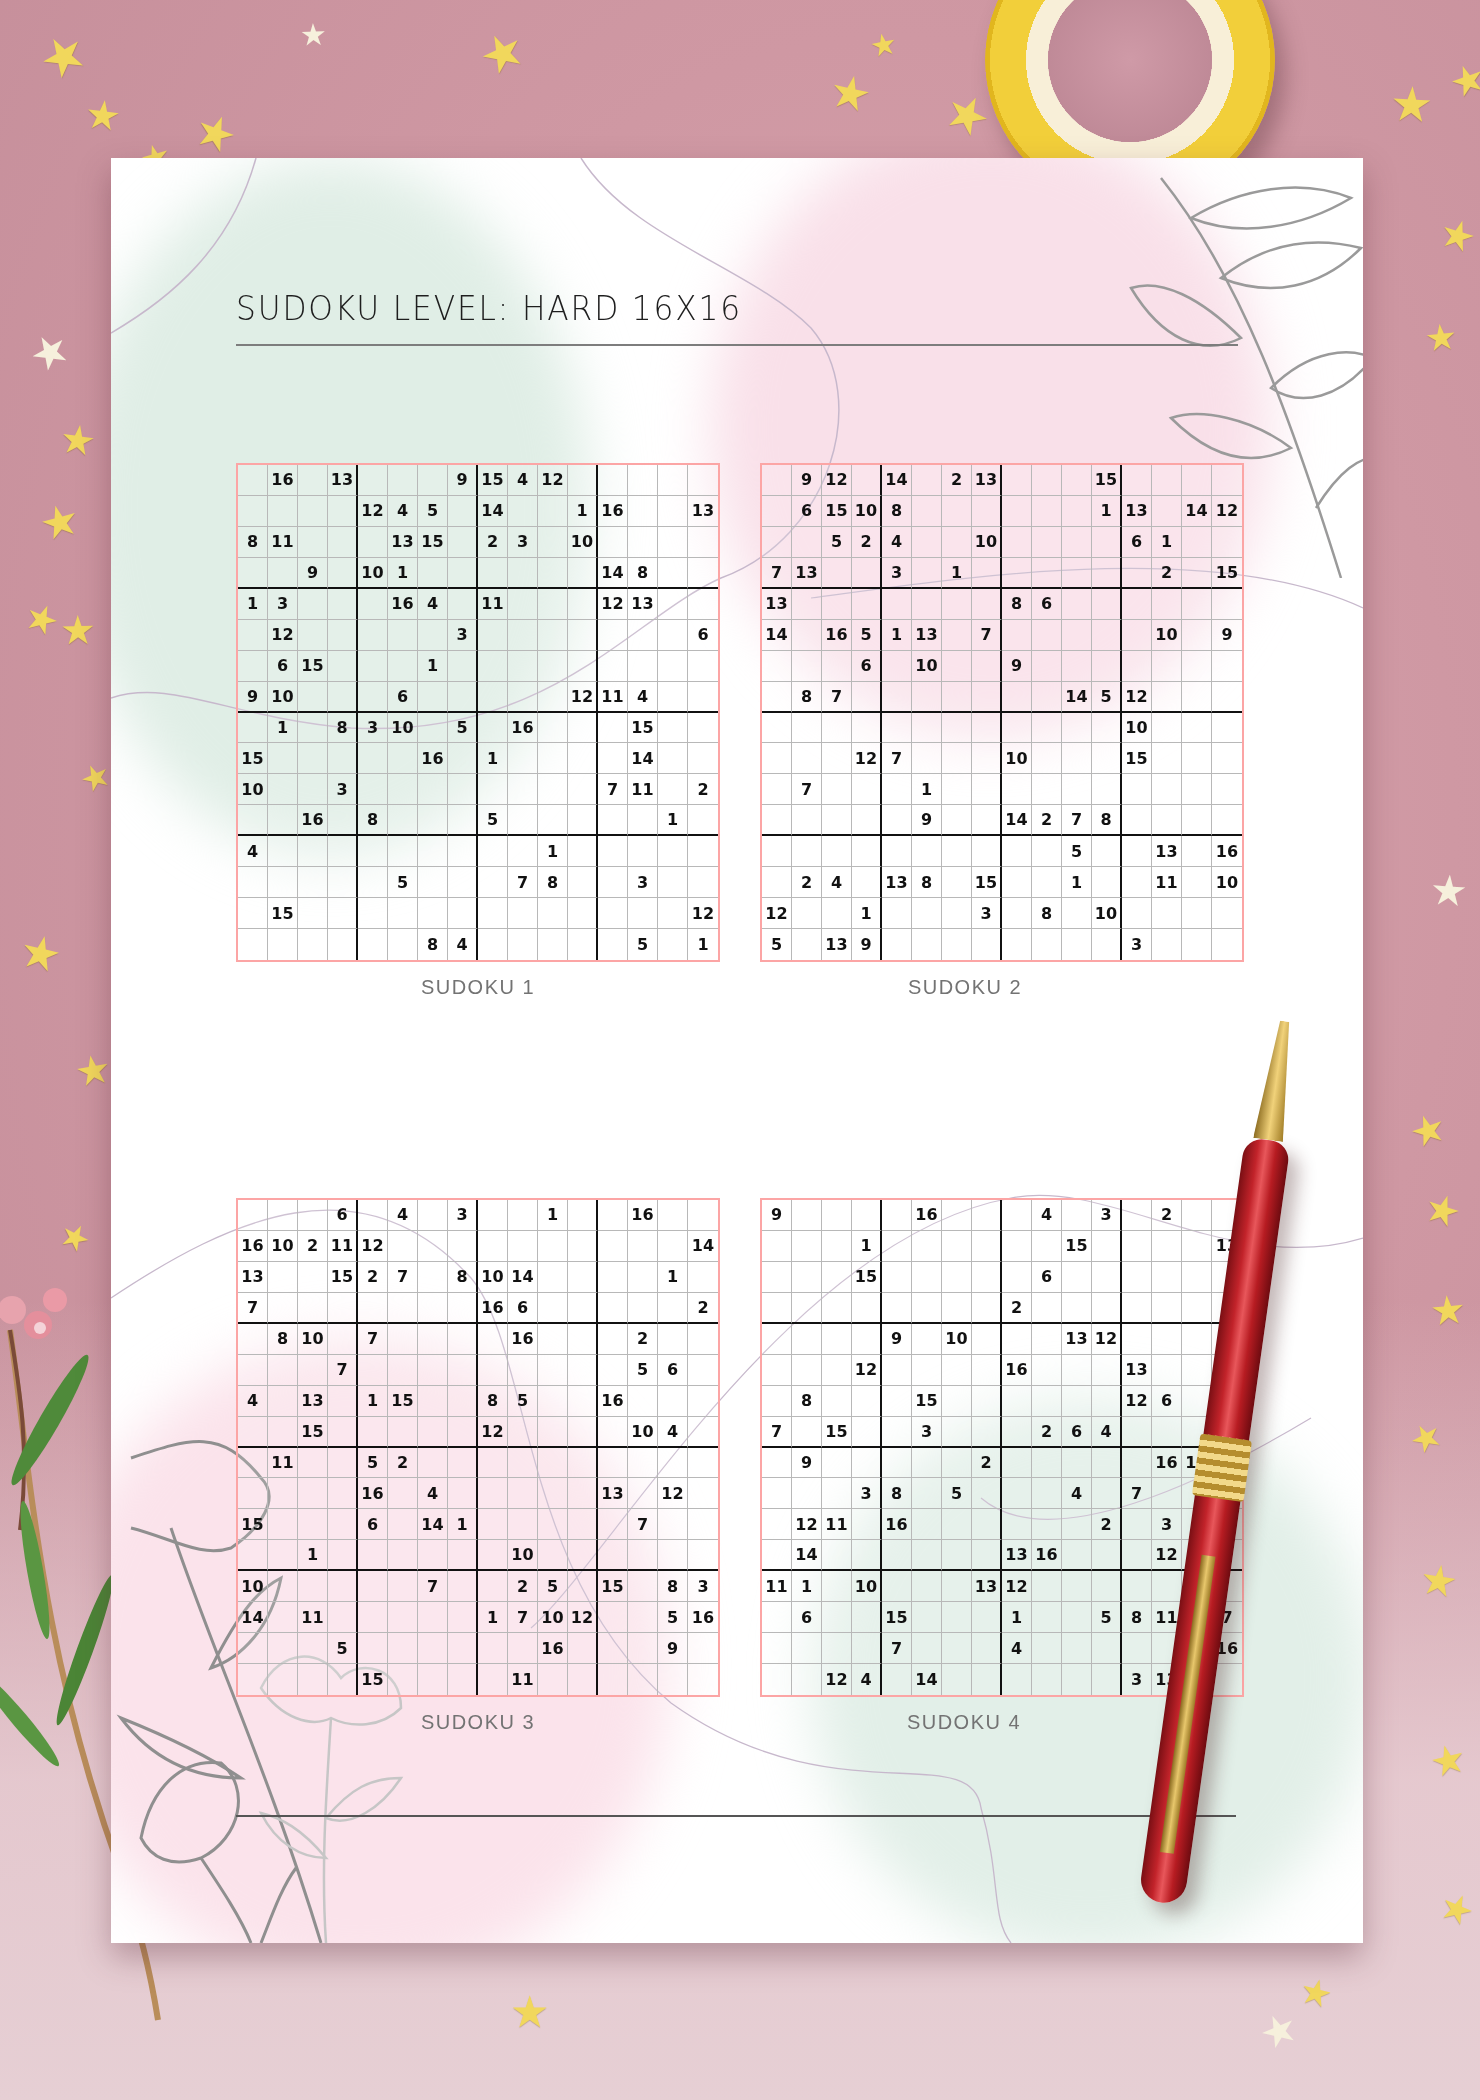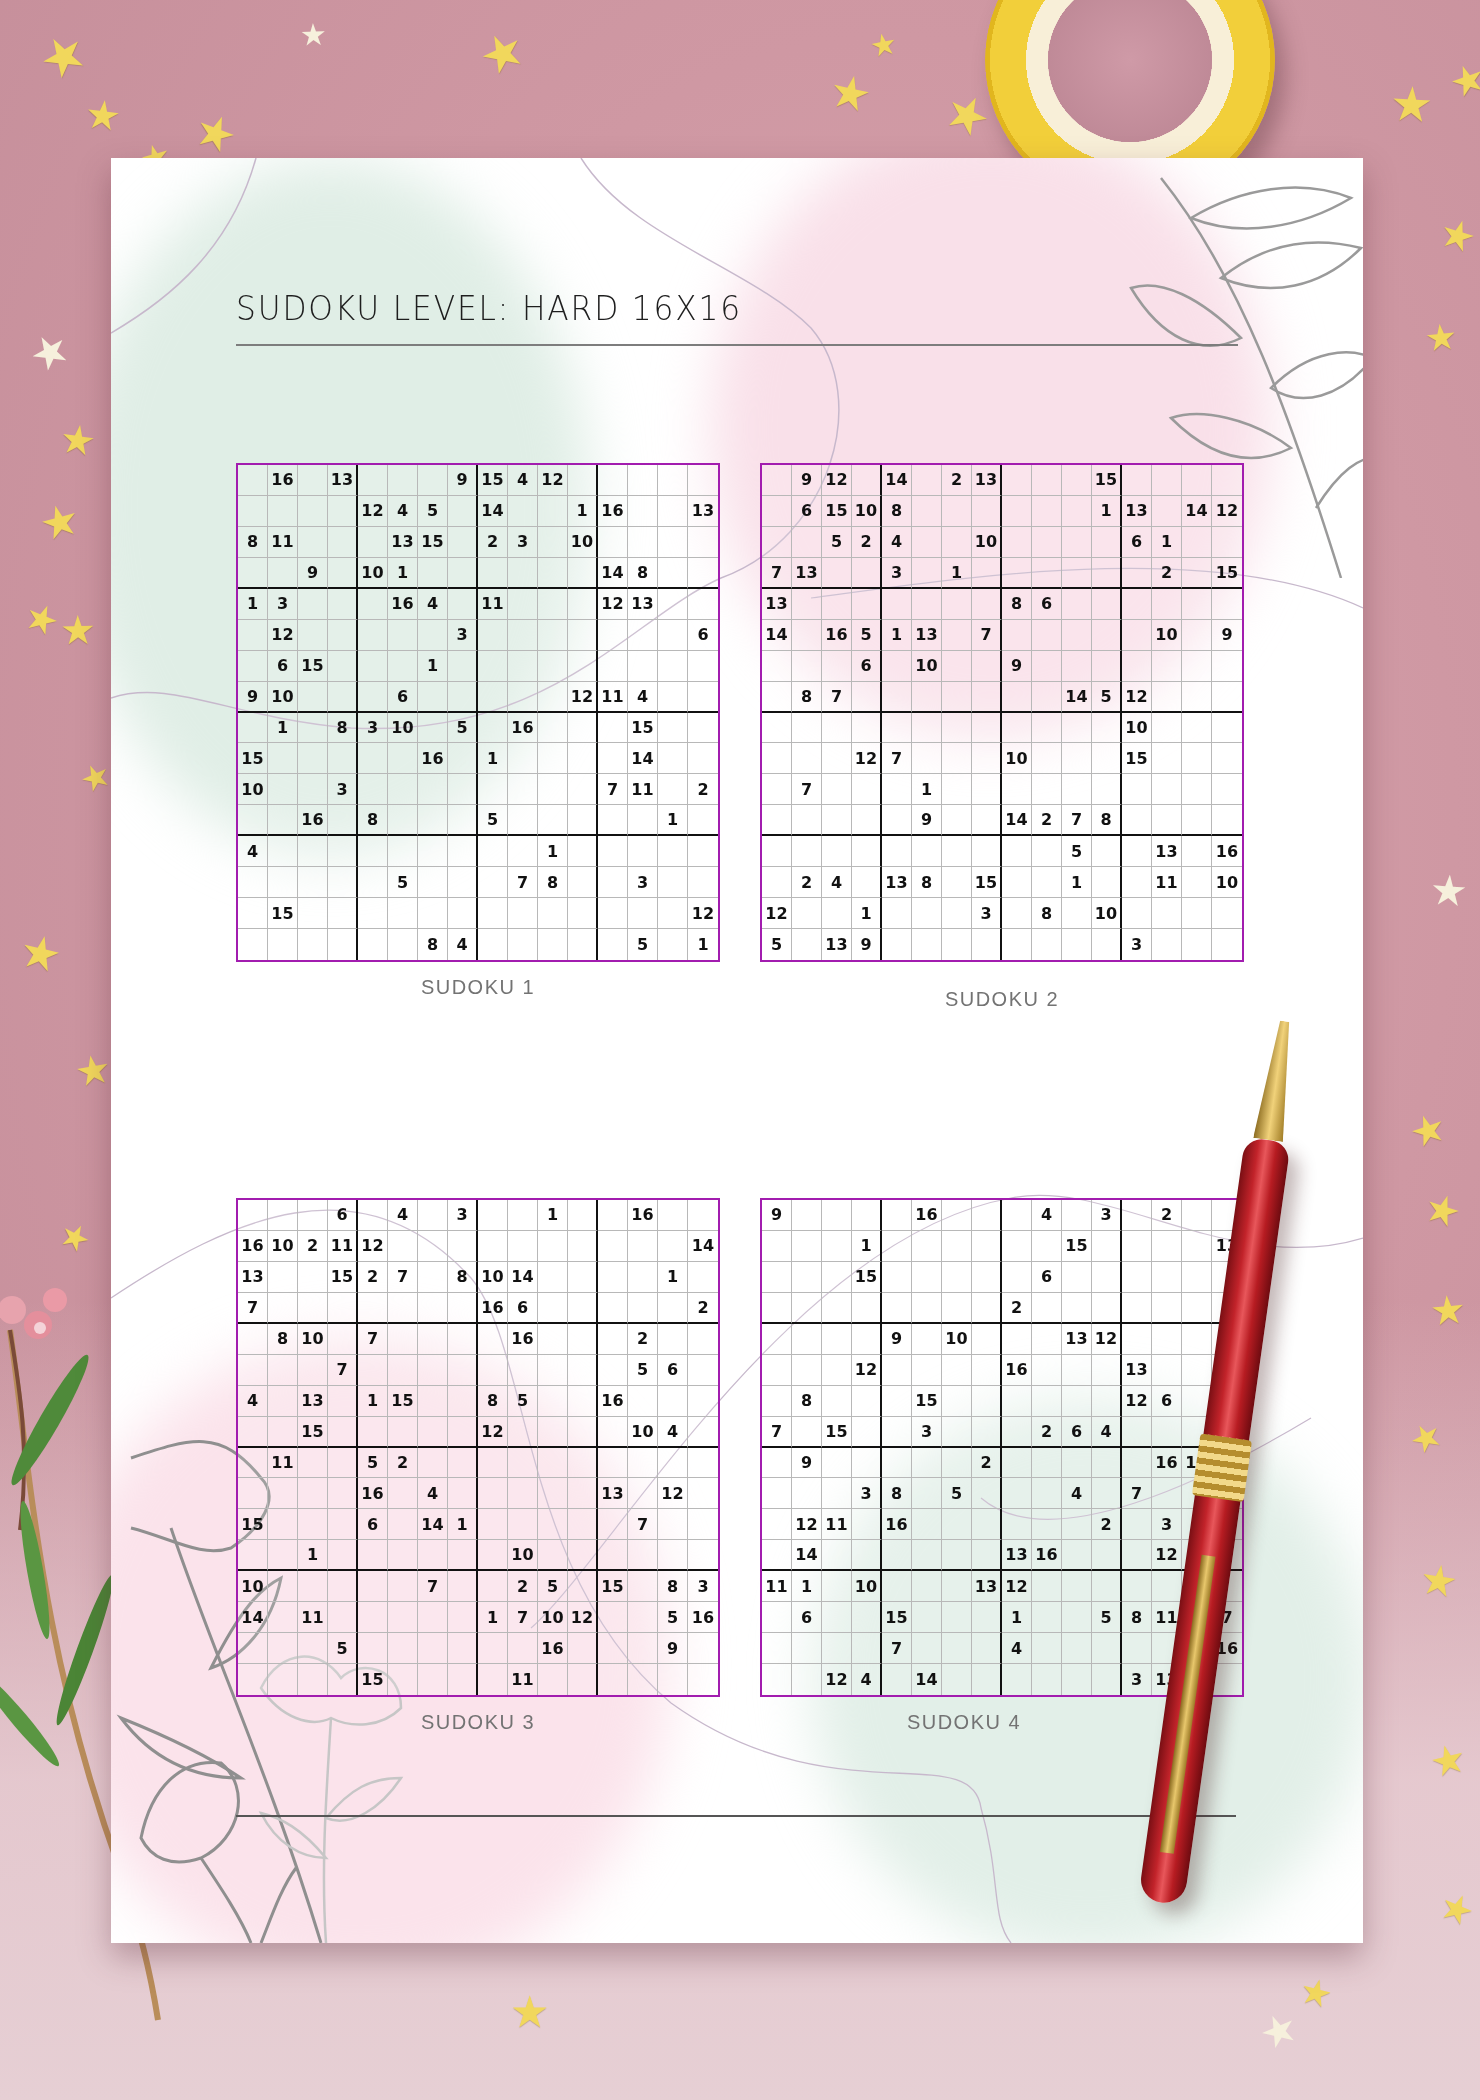--- a/index.html
+++ b/index.html
@@ -28,21 +28,21 @@
     .curve { position:absolute; left:0; top:0; pointer-events:none; }
     .title {
       position:absolute; left:125px; top:130px; font-size:34px; letter-spacing:2px;
       color:#1e1e1e; font-weight:300; font-family:"DejaVu Sans", sans-serif;
       transform: scaleX(0.92); transform-origin:left;
     }
     .rule { position:absolute; height:2px; background:#7d7d7d; }
     .grid {
       position:absolute; display:grid;
       grid-template-columns: repeat(16, 1fr); grid-template-rows: repeat(16, 1fr);
-      border:2px solid #a21caf; box-sizing:border-box; background:rgba(255,255,255,0.15);
+      border:2px solid #fca5a5; box-sizing:border-box; background:rgba(255,255,255,0.15);
     }
     .cell {
       border-right:1px solid #b8b8b8; border-bottom:1px solid #b8b8b8;
       font-size:16px; font-weight:bold; color:#111;
       display:flex; align-items:center; justify-content:center;
       box-sizing:border-box; font-family:"DejaVu Sans", sans-serif;
     }
     .cell.br { border-right:2px solid #111; }
     .cell.bb { border-bottom:2px solid #111; }
     .cell.lastc { border-right:none; }
@@ -1204,21 +1204,21 @@
       <div class="cell lastr"></div>
       <div class="cell lastr"></div>
       <div class="cell br lastr"></div>
       <div class="cell lastr">3</div>
       <div class="cell lastr">13</div>
       <div class="cell lastr"></div>
       <div class="cell lastc lastr"></div>
     </div>
 
   <div class="caption" style="left:125px; top:818px;">SUDOKU 1</div>
-  <div class="caption" style="left:649px; top:818px;margin-top:12px;">SUDOKU 2</div>
+  <div class="caption" style="left:612px; top:818px;">SUDOKU 2</div>
   <div class="caption" style="left:125px; top:1553px;">SUDOKU 3</div>
   <div class="caption" style="left:611px; top:1553px;">SUDOKU 4</div>
 
   <div class="rule" style="left:125px; top:1657px; width:1000px; height:2px; background:#555;"></div>
 </div>
 
 <div class="pen">
   <div class="tip"></div>
   <div class="ring"></div>
   <div class="clip"></div>

